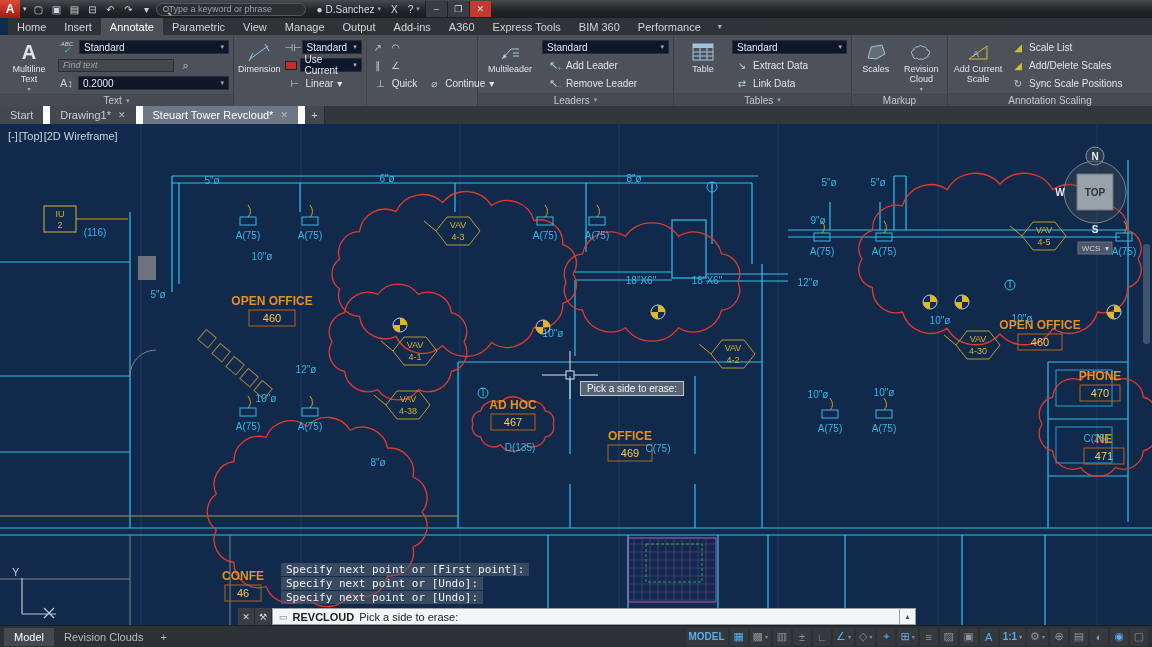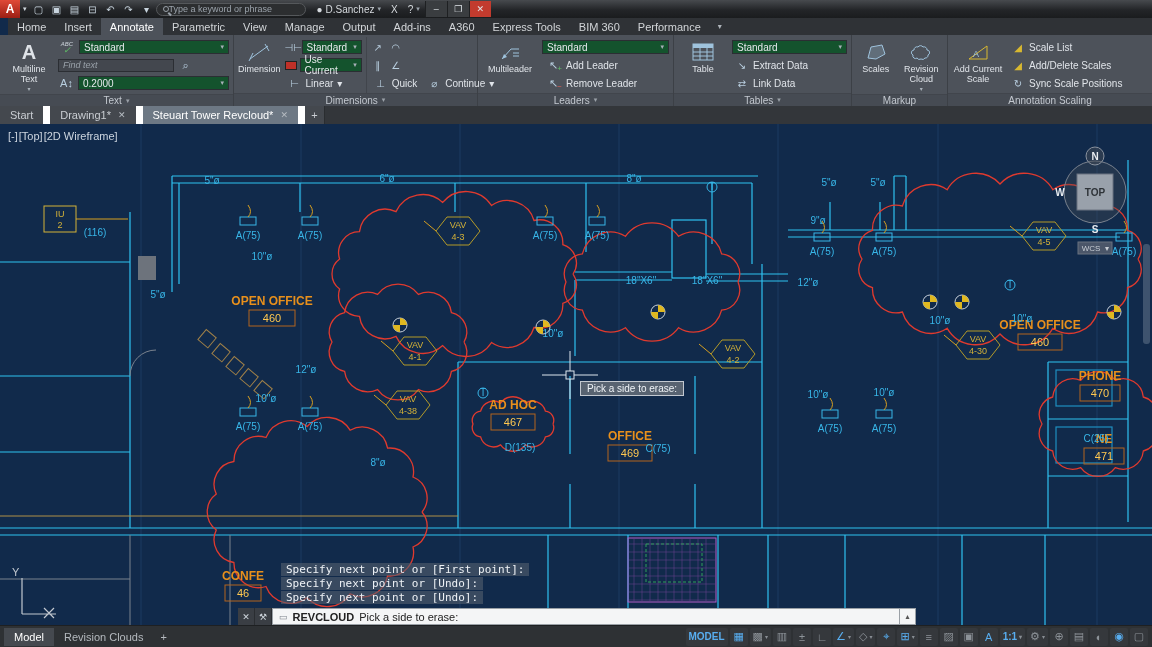--- a/index.html
+++ b/index.html
@@ -44,21 +44,21 @@
   .rpanel-content { flex:1; display:flex; padding:2px 4px 0 4px; gap:4px; }
   .rpanel-label { height:13px; background:#464b53; color:#c3c8cf; font-size:10px;
     display:flex; align-items:center; justify-content:center; gap:4px; border-top:1px solid #41454c; }
   .plabel-caret { font-size:7px; color:#9aa0a8; }
   .bigbtn { width:50px; display:flex; flex-direction:column; align-items:center;
     color:#e0e4e9; font-size:9px; line-height:10px; text-align:center; padding-top:2px; }
   .bigbtn .bicon { height:25px; display:flex; align-items:center; justify-content:center; }
   .bigbtn .bcaret { font-size:6px; color:#aab2ba; }
   .rcol { display:flex; flex-direction:column; gap:2px; padding-top:2px; }
   .minirow { display:flex; align-items:center; gap:3px; height:16px; }
-  .dd { background:#14532d; border:1px solid #2b2e33; color:#e6e9ec; font-size:10px; height:14px;
+  .dd { background:#0f172a; border:1px solid #2b2e33; color:#e6e9ec; font-size:10px; height:14px;
     display:flex; align-items:center; justify-content:space-between; padding:0 4px; }
   .dd .ddcaret { color:#a8b0b8; font-size:7px; margin-left:6px; }
   .sicon { width:17px; height:15px; display:flex; align-items:center; justify-content:center;
     color:#b9cfe0; font-size:11px; position:relative; }
   .sicon .plus { position:absolute; right:0; bottom:0; font-size:8px; color:#5fc066; font-style:normal; }
   .sicon .minus { position:absolute; right:0; bottom:0; font-size:8px; color:#e06055; font-style:normal; }
   .abc { display:flex; flex-direction:column; align-items:center; width:18px; line-height:6px; }
   .abc .t { font-size:6px; color:#cfd6dd; }
   .abc .c { font-size:9px; color:#5fc066; }
   .swatch-red { width:12px; height:9px; background:#c03028; border:1px solid #222; }
@@ -271,24 +271,20 @@
               <span class="mini-glyph">⊥</span>
               <span>Quick</span>
             </div>
             <div class="tbtn">
               <span class="mini-glyph">⌀</span>
               <span>Continue</span>
               <span class="ddcaret">▾</span>
             </div>
           </div>
         </div>
-      </div>
-      <div class="rpanel-label">
-        <span>Dimensions</span>
-          <span class="plabel-caret">▾</span>
       </div>
     </div>
 
     <div class="rpanel" style="width:196px">
       <div class="rpanel-content">
         <div class="bigbtn" style="width:56px">
           <div class="bicon">
             <svg width="24" height="20">
                 <path d="M4,17 L13,7 M13,7 h8 M15,11 h6 M15,14 h6" stroke="#9fc3dd" fill="none"></path>
               <path d="M4,17 l5,-2 -3,-3 z" fill="#9fc3dd"></path>

